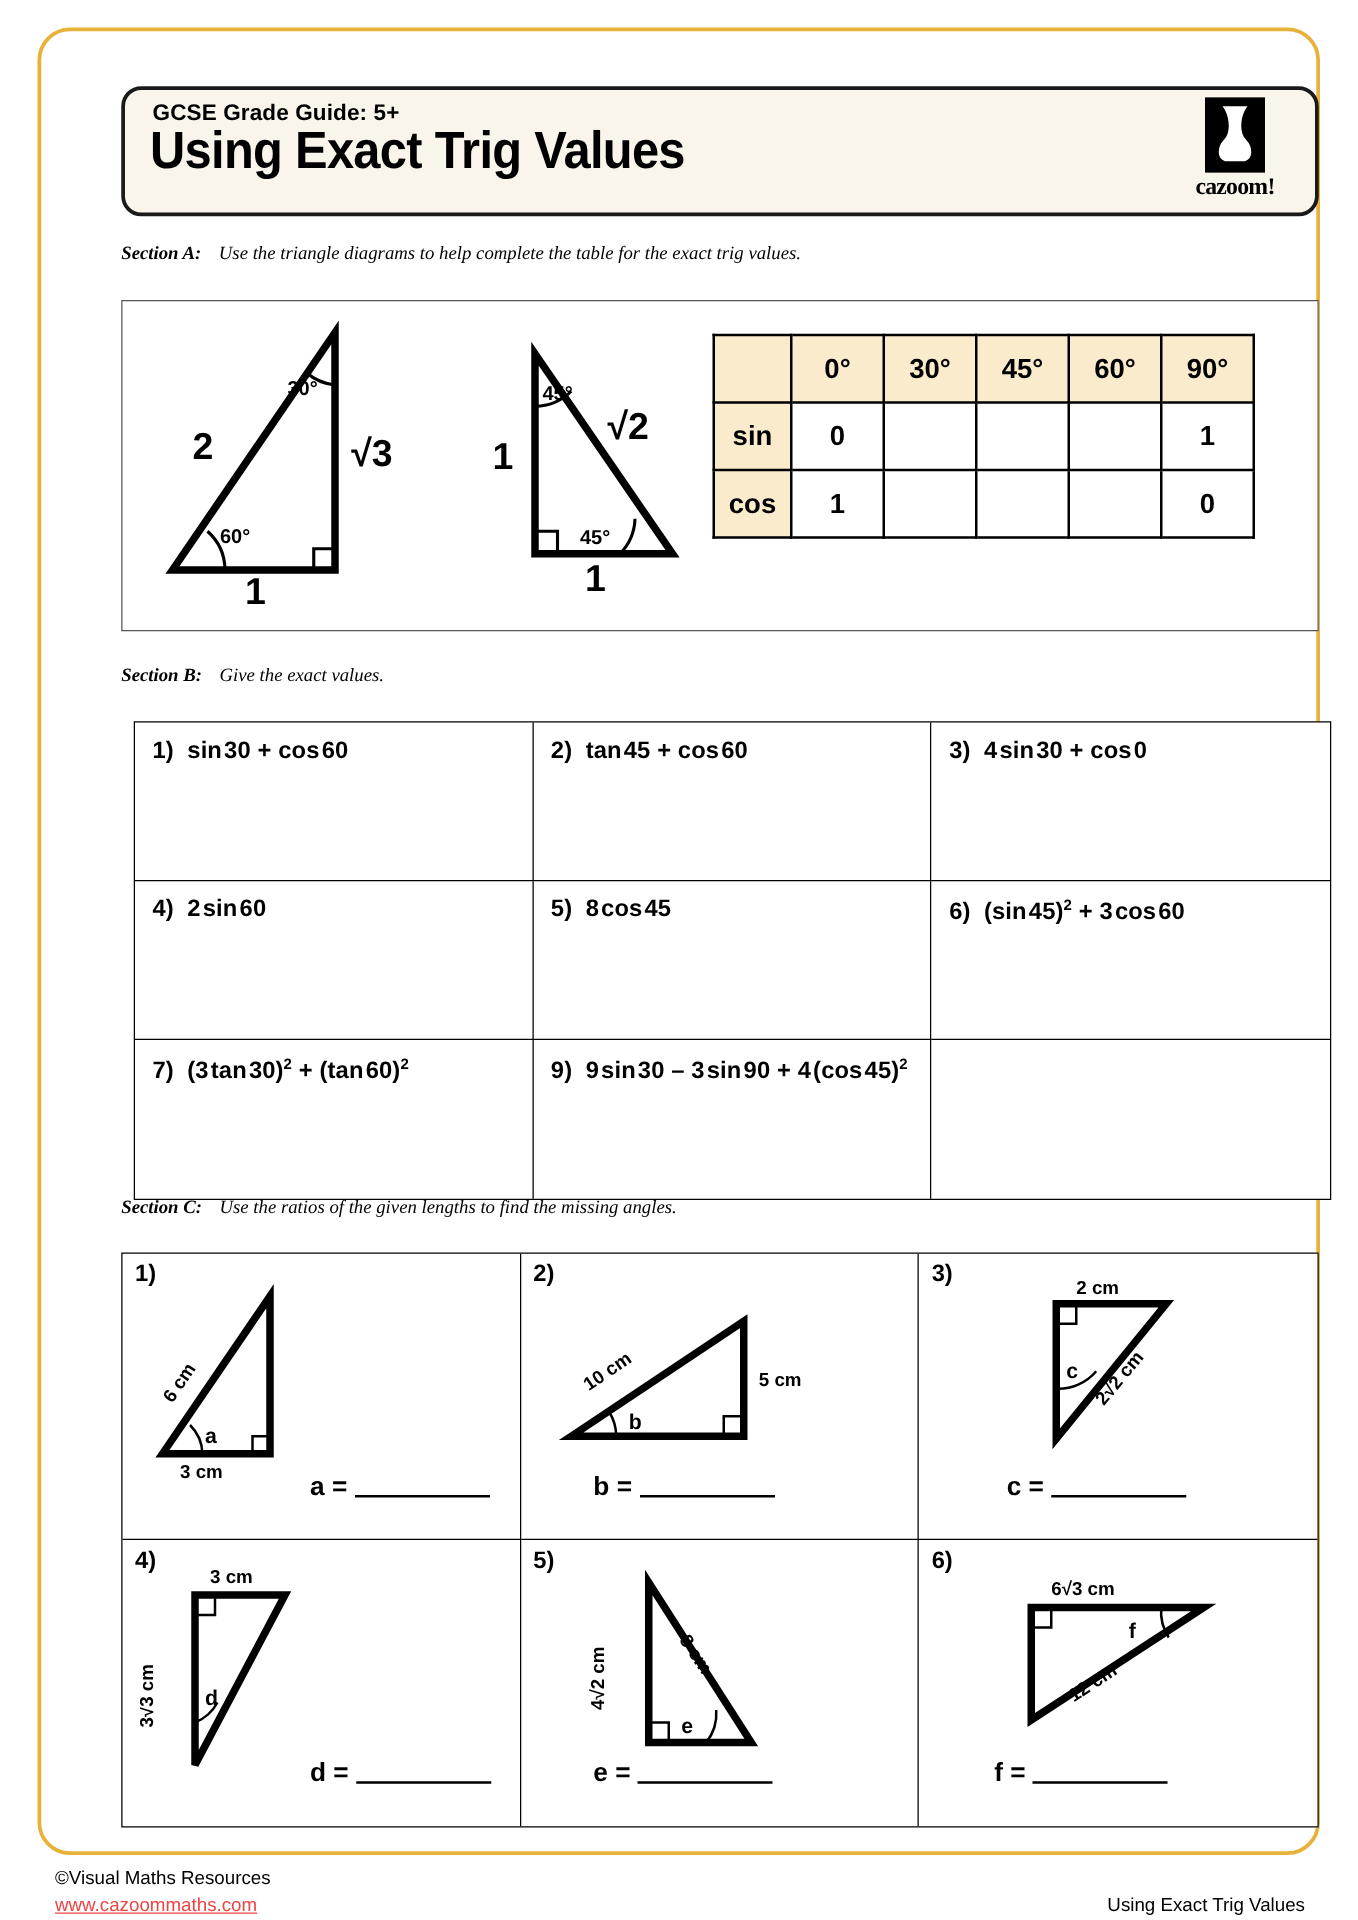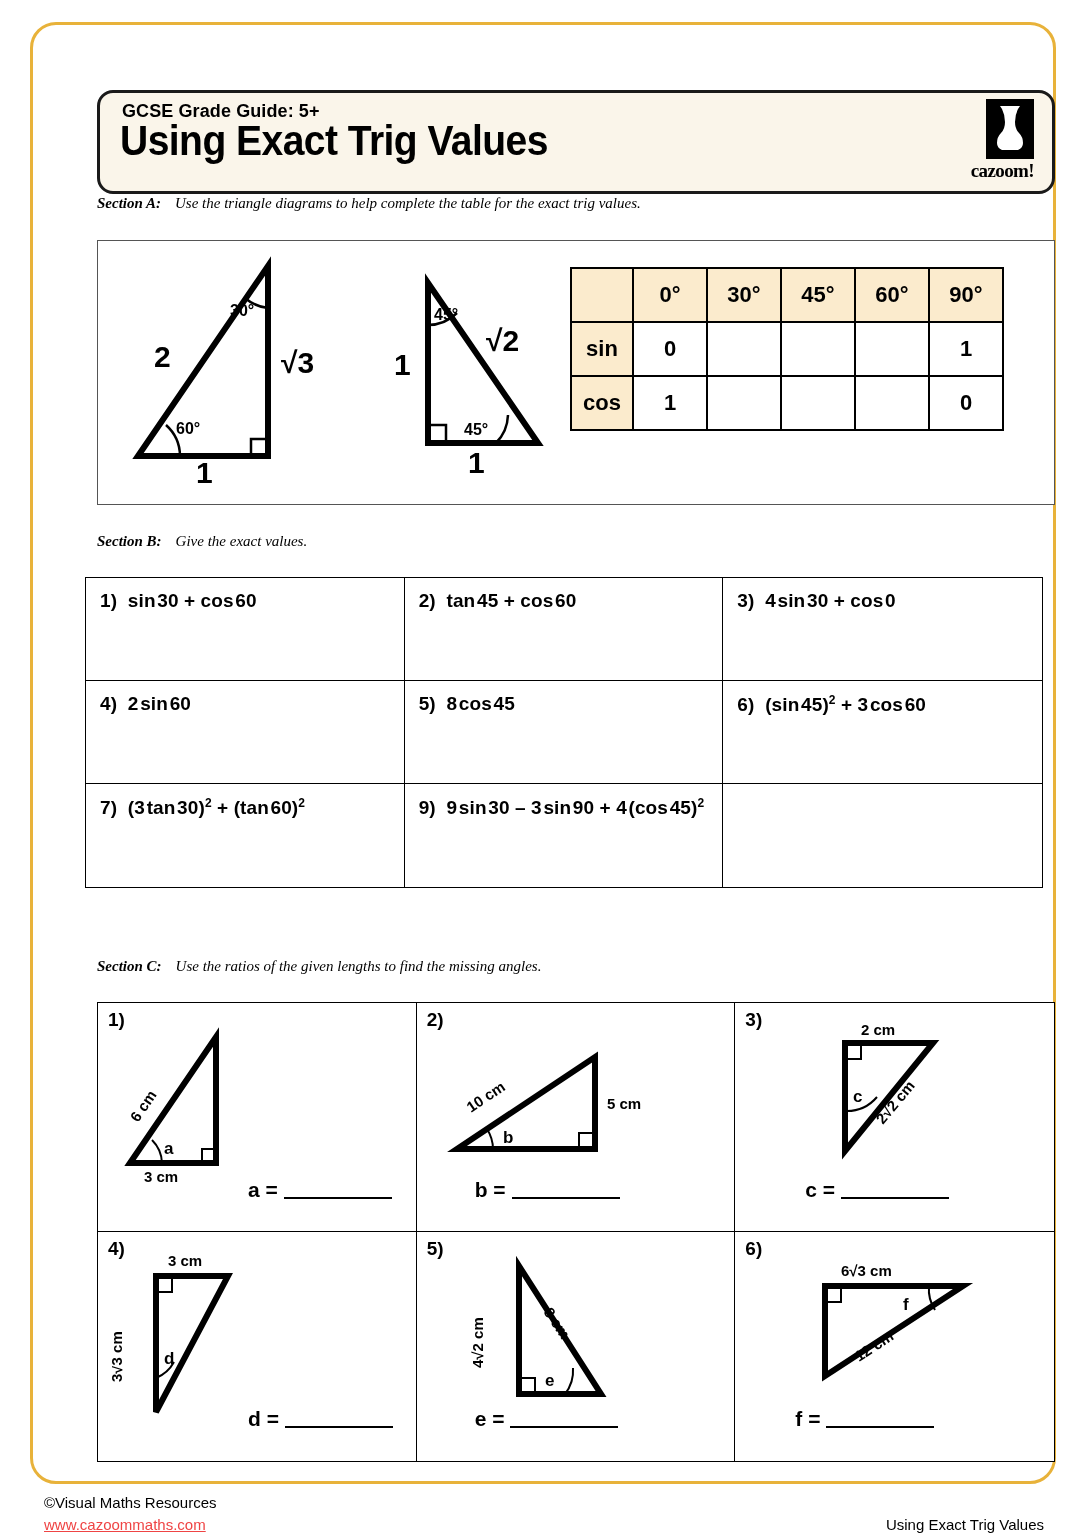--- a/index.html
+++ b/index.html
@@ -13,34 +13,33 @@
     position:absolute;left:30px;top:22px;width:1026px;height:1462px;
     border:3px solid #E8B23A;border-radius:26px;box-sizing:border-box;
     background:#fff;
   }
 
   
   #header-banner{
     position:absolute;left:64px;top:44px;width:958px;height:104px;
     background:#FAF5EA;border:3px solid #1A1A1A;border-radius:16px;
     box-sizing:border-box;
-    margin-top:21px;
   }
   #grade-guide{
     position:absolute;left:22px;top:8px;font-size:18px;font-weight:bold;
     letter-spacing:.1px;
   }
   #worksheet-title{
     position:absolute;left:20px;top:27px;font-size:42px;font-weight:bold;
     letter-spacing:-.6px;line-height:1;
     transform:scaleX(.93);transform-origin:left top;
   }
   #logo-block{
     position:absolute;right:18px;top:6px;width:92px;height:88px;
-    display:flex;flex-direction:column;align-items:flex-end;
+    display:flex;flex-direction:column;align-items:center;
   }
   #logo-mark{width:48px;height:60px;background:#000;display:block;}
   #logo-word{
     font-family:"Liberation Serif",serif;font-weight:bold;font-size:19px;
     letter-spacing:-.6px;margin-top:1px;
   }
 
   
   .section-label{
     position:absolute;font-family:"Liberation Serif",serif;font-size:15px;
@@ -63,21 +62,21 @@
   #trig-table td,#trig-table th{
     border:2px solid #000;width:72px;height:52px;text-align:center;
     font-size:22px;font-weight:bold;padding:0;
   }
   #trig-table .corner{background:#FBEBCD;width:60px;}
   #trig-table .hdr{background:#FBEBCD;}
   #trig-table .rowhdr{background:#FBEBCD;width:60px;}
   #trig-table .blackcell{background:#1A1A1A;}
 
   
-  #secB-box{left:52px;top:552px;width:958px;height:311px;border:1.5px solid #000;}
+  #secB-box{left:74px;top:552px;width:958px;height:383px;border:1.5px solid #000;}
   #secB-grid{position:absolute;inset:0;display:grid;
     grid-template-columns:1fr 1fr 1fr;grid-template-rows:1fr 1fr 1fr;}
   .qcell{
     border-right:1.5px solid #000;border-bottom:1.5px solid #000;
     box-sizing:border-box;position:relative;
   }
   #secB-grid .qcell:nth-child(3n){border-right:none;}
   #secB-grid .qcell:nth-child(n+7){border-bottom:none;}
   .qtext{
     position:absolute;left:14px;top:12px;font-size:19px;font-weight:bold;

